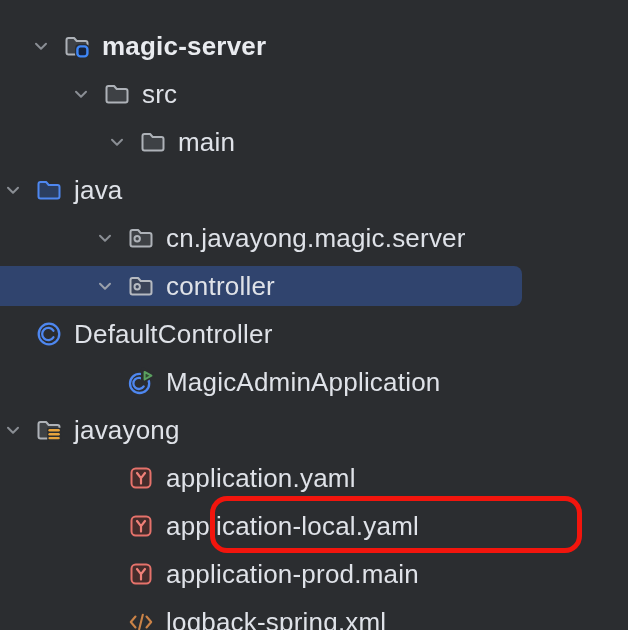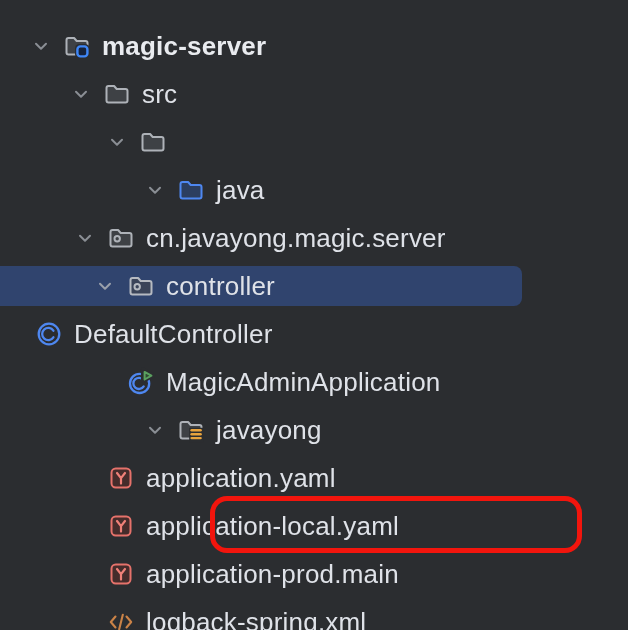--- a/index.html
+++ b/index.html
@@ -20,22 +20,22 @@
   }
   .row > *{position:relative;z-index:1;}
   .row.selected::before{
     content:"";position:absolute;z-index:0;
     left:0;right:10px;top:4px;bottom:4px;
     background:#30446e;border-radius:0 8px 8px 0;
   }
   .lvl0{padding-left:28px}
   .lvl1{padding-left:68px}
   .lvl2{padding-left:104px}
-  .lvl3{padding-left:142px}
-  .lvl4{padding-left:72px}
+  .lvl3{}
+  .lvl4{padding-left:92px}
   .lvl5{padding-left:92px}
   .lvl6{}
   .chev{width:26px;height:26px;display:flex;align-items:center;justify-content:center;flex:0 0 26px;}
   .ico{width:30px;height:30px;margin:0 10px 0 8px;display:flex;align-items:center;justify-content:center;flex:0 0 30px;}
   .lbl{letter-spacing:.2px;}
   .bold .lbl{font-weight:700;color:#e9ebef;}
   .annotation-box{
     position:absolute;z-index:5;pointer-events:none;
     left:210px;top:474px;width:372px;height:57px;
     border:5px solid #f2150d;border-radius:17px;
@@ -81,20 +81,21 @@
     <span class="chev">
         <svg width="26" height="26" viewBox="0 0 26 26">
           <path d="M8 10.8l5 5 5-5" fill="none" stroke="#8a8e94" stroke-width="2" stroke-linecap="round" stroke-linejoin="round"></path>
         </svg>
       </span>
     <span class="ico">
         <svg width="30" height="30" viewBox="0 0 30 30">
           <path d="M4.5 9a2 2 0 0 1 2-2h5.6l2.6 3h8.8a2 2 0 0 1 2 2v9.5a2 2 0 0 1-2 2h-17a2 2 0 0 1-2-2z" fill="#3e4145" stroke="#aeb2b8" stroke-width="2" stroke-linejoin="round"></path>
         </svg>
       </span>
+    <span class="lbl">main</span>
   </div>
 
   <div class="row lvl3">
     <span class="chev">
         <svg width="26" height="26" viewBox="0 0 26 26">
           <path d="M8 10.8l5 5 5-5" fill="none" stroke="#8a8e94" stroke-width="2" stroke-linecap="round" stroke-linejoin="round"></path>
         </svg>
       </span>
     <span class="ico">
         <svg width="30" height="30" viewBox="0 0 30 30">

